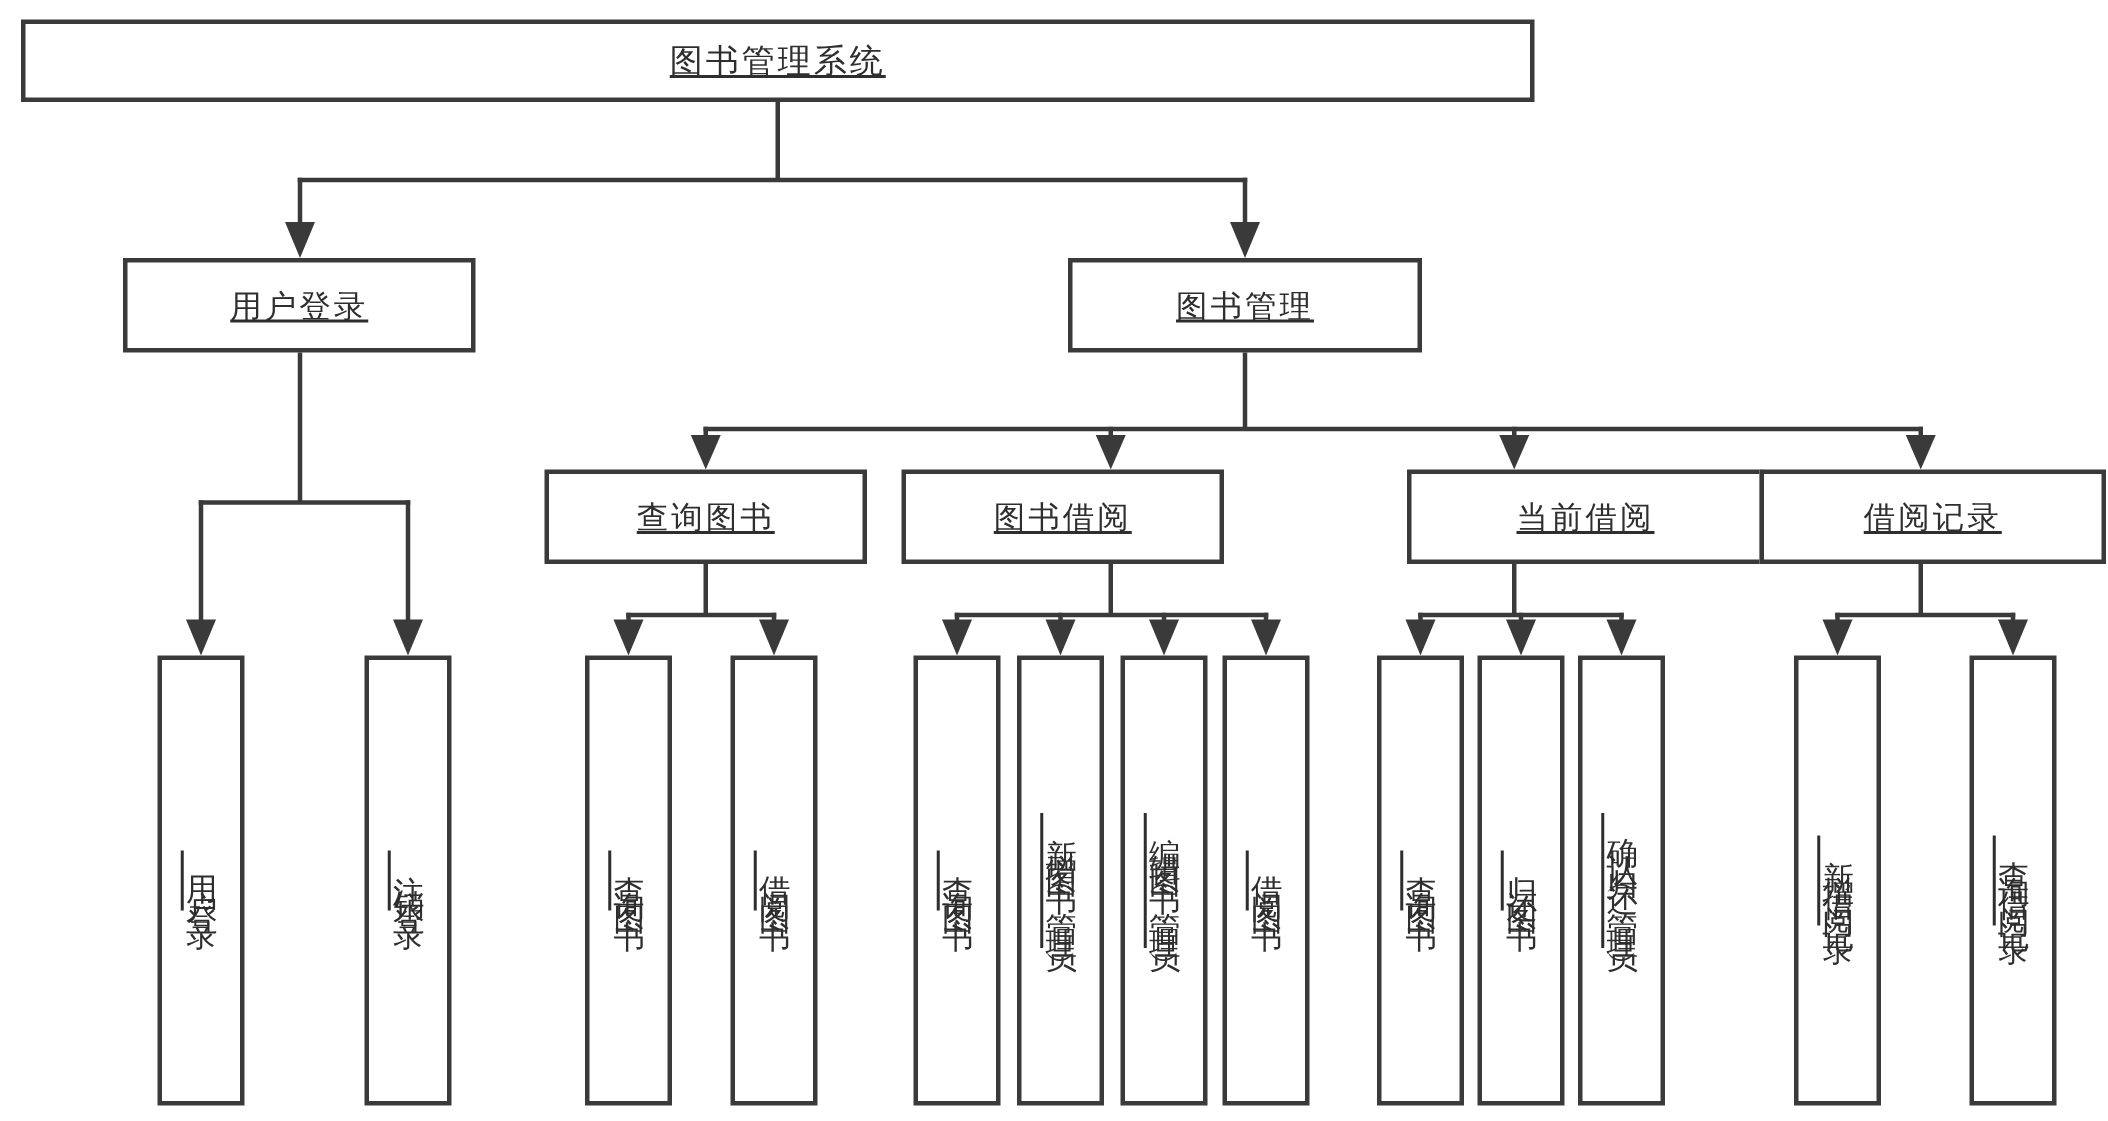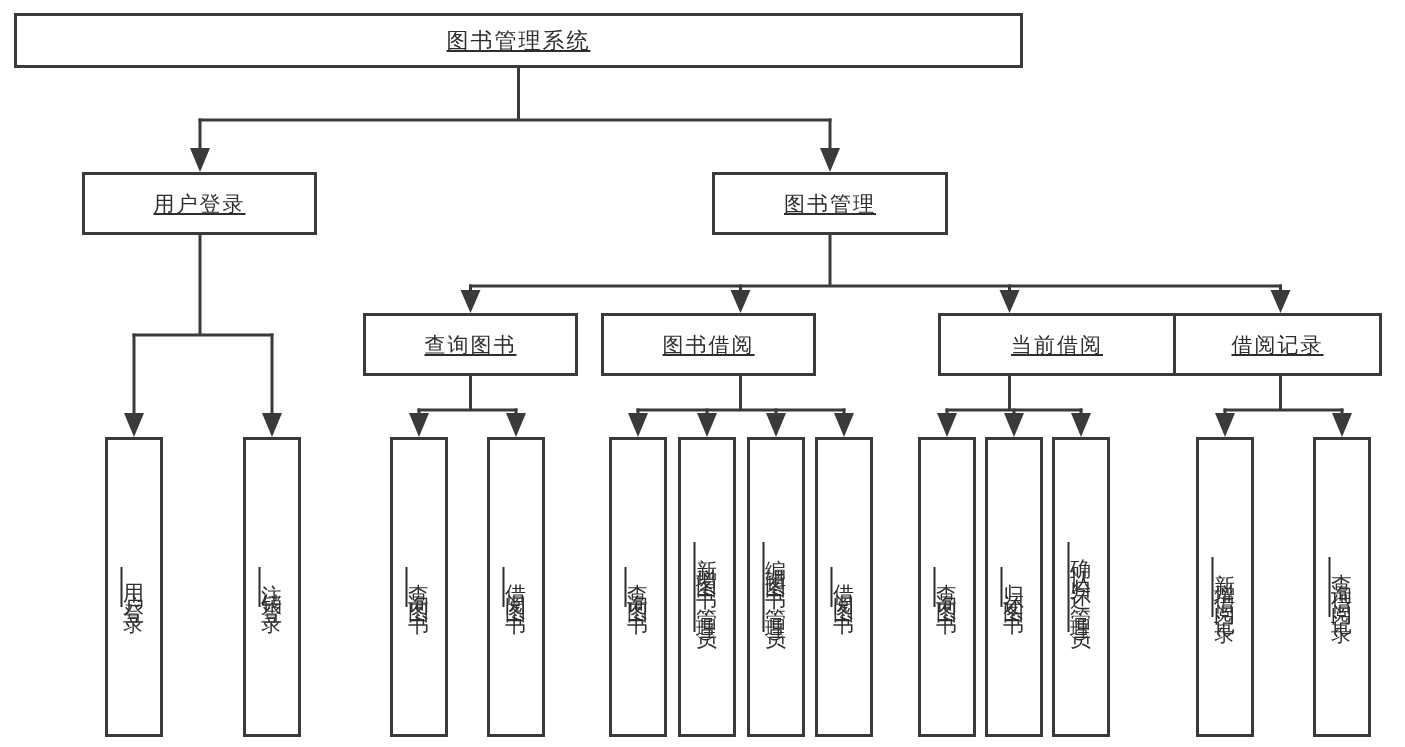--- a/index.html
+++ b/index.html
@@ -147,21 +147,21 @@
 
   <div class="box" style="left:363px; top:313px; width:215px; height:63px;">
     <span class="h-label">查询图书</span>
   </div>
   <div class="box" style="left:601px; top:313px; width:215px; height:63px;">
     <span class="h-label">图书借阅</span>
   </div>
   <div class="box" style="left:902px; top:313px; width:238px; height:63px;margin-left:36px;">
     <span class="h-label">当前借阅</span>
   </div>
-  <div class="box" style="left:1173px; top:313px; width:209px; height:63px;">
+  <div class="box" style="left:1173px; top:313px; width:231px; height:63px;">
     <span class="h-label">借阅记录</span>
   </div>
 
   <div class="box leaf" style="left:105px; top:437px; width:58px; height:300px;">
     <span>用户登录</span>
   </div>
   <div class="box leaf" style="left:243px; top:437px; width:58px; height:300px;">
     <span>注销登录</span>
   </div>
 

